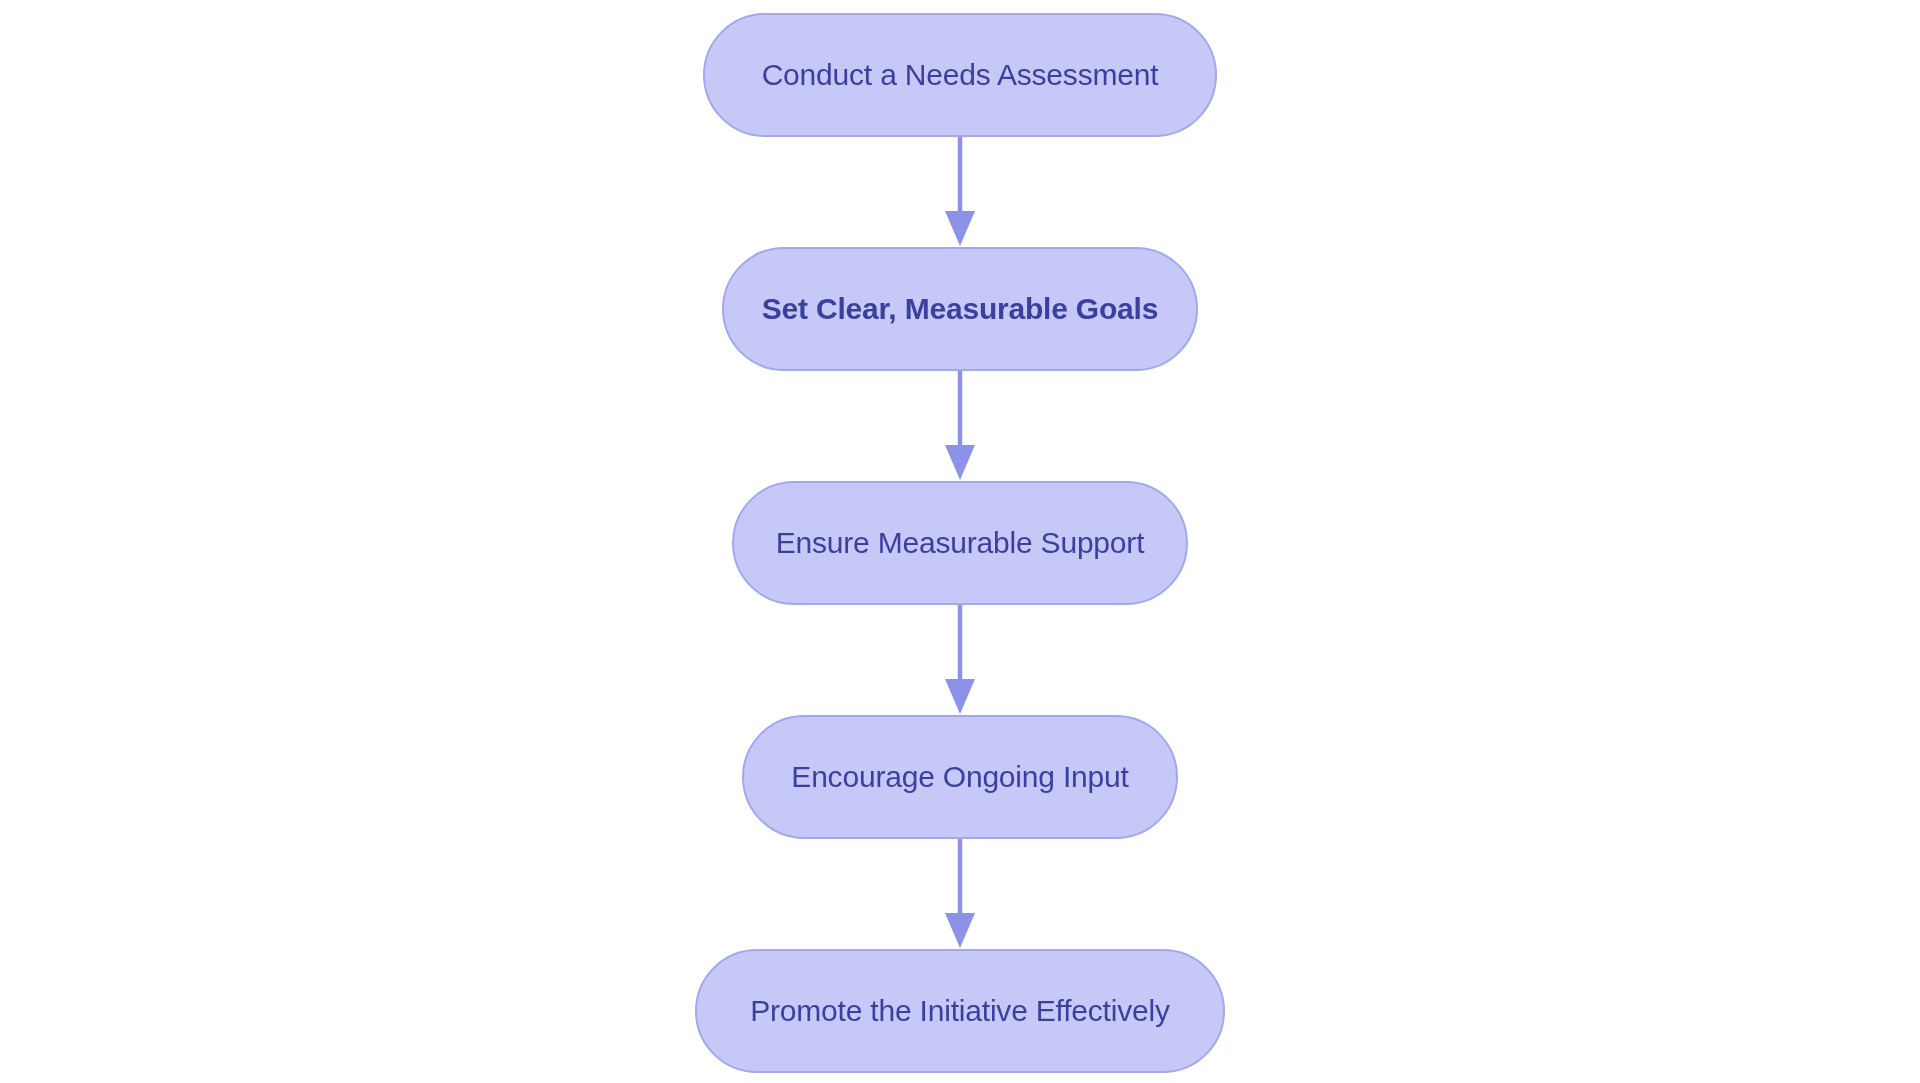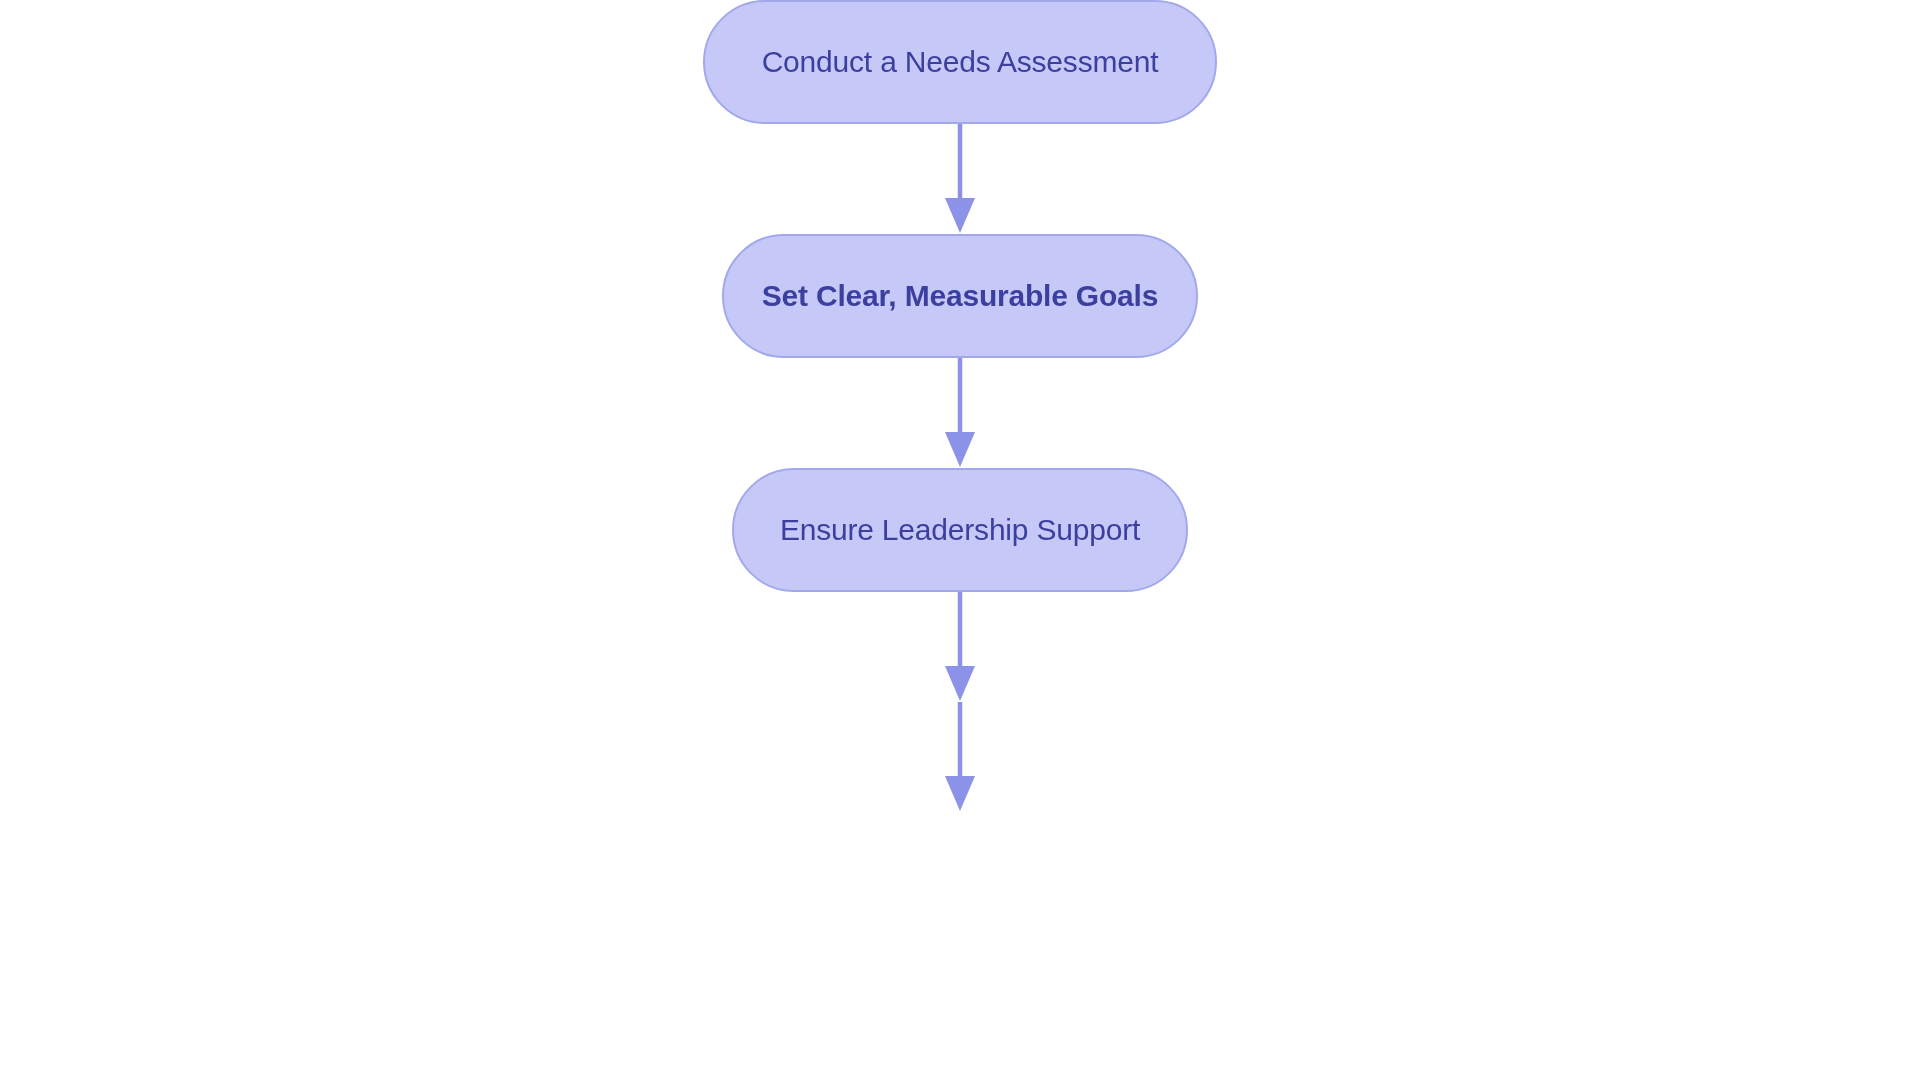--- a/index.html
+++ b/index.html
@@ -14,20 +14,21 @@
   body{
     width:1920px;height:1083px;
     background:var(--background);
     font-family:"Liberation Sans", sans-serif;
     overflow:hidden;
   }
   .flow{
     display:flex;
     flex-direction:column;
     align-items:center;
+    padding-top:13px;
   }
   .node{
     height:124px;
     border-radius:62px;
     background:var(--node-fill);
     border:2px solid var(--node-border);
     color:var(--node-text);
     display:flex;
     align-items:center;
     justify-content:center;
@@ -65,28 +66,34 @@
   <div class="node n2">
     <span>Set Clear, Measurable Goals</span>
   </div>
 
   <svg class="arrow" viewBox="0 0 34 110" xmlns="http://www.w3.org/2000/svg">
     <rect class="shape" x="14.75" y="0" width="4.5" height="80"></rect>
     <polygon class="shape" points="2,74 32,74 17,109"></polygon>
   </svg>
 
   <div class="node n3">
-    <span>Ensure Leadership Support</span>
+    <span>Ensure Measurable Support</span>
   </div>
 
   <svg class="arrow" viewBox="0 0 34 110" xmlns="http://www.w3.org/2000/svg">
     <rect class="shape" x="14.75" y="0" width="4.5" height="80"></rect>
     <polygon class="shape" points="2,74 32,74 17,109"></polygon>
   </svg>
 
+  <div class="node n4">
+    <span>Encourage Ongoing Input</span>
+  </div>
 
   <svg class="arrow" viewBox="0 0 34 110" xmlns="http://www.w3.org/2000/svg">
     <rect class="shape" x="14.75" y="0" width="4.5" height="80"></rect>
     <polygon class="shape" points="2,74 32,74 17,109"></polygon>
   </svg>
 
+  <div class="node n5">
+    <span>Promote the Initiative Effectively</span>
+  </div>
 
 </div>
 
 </body></html>

